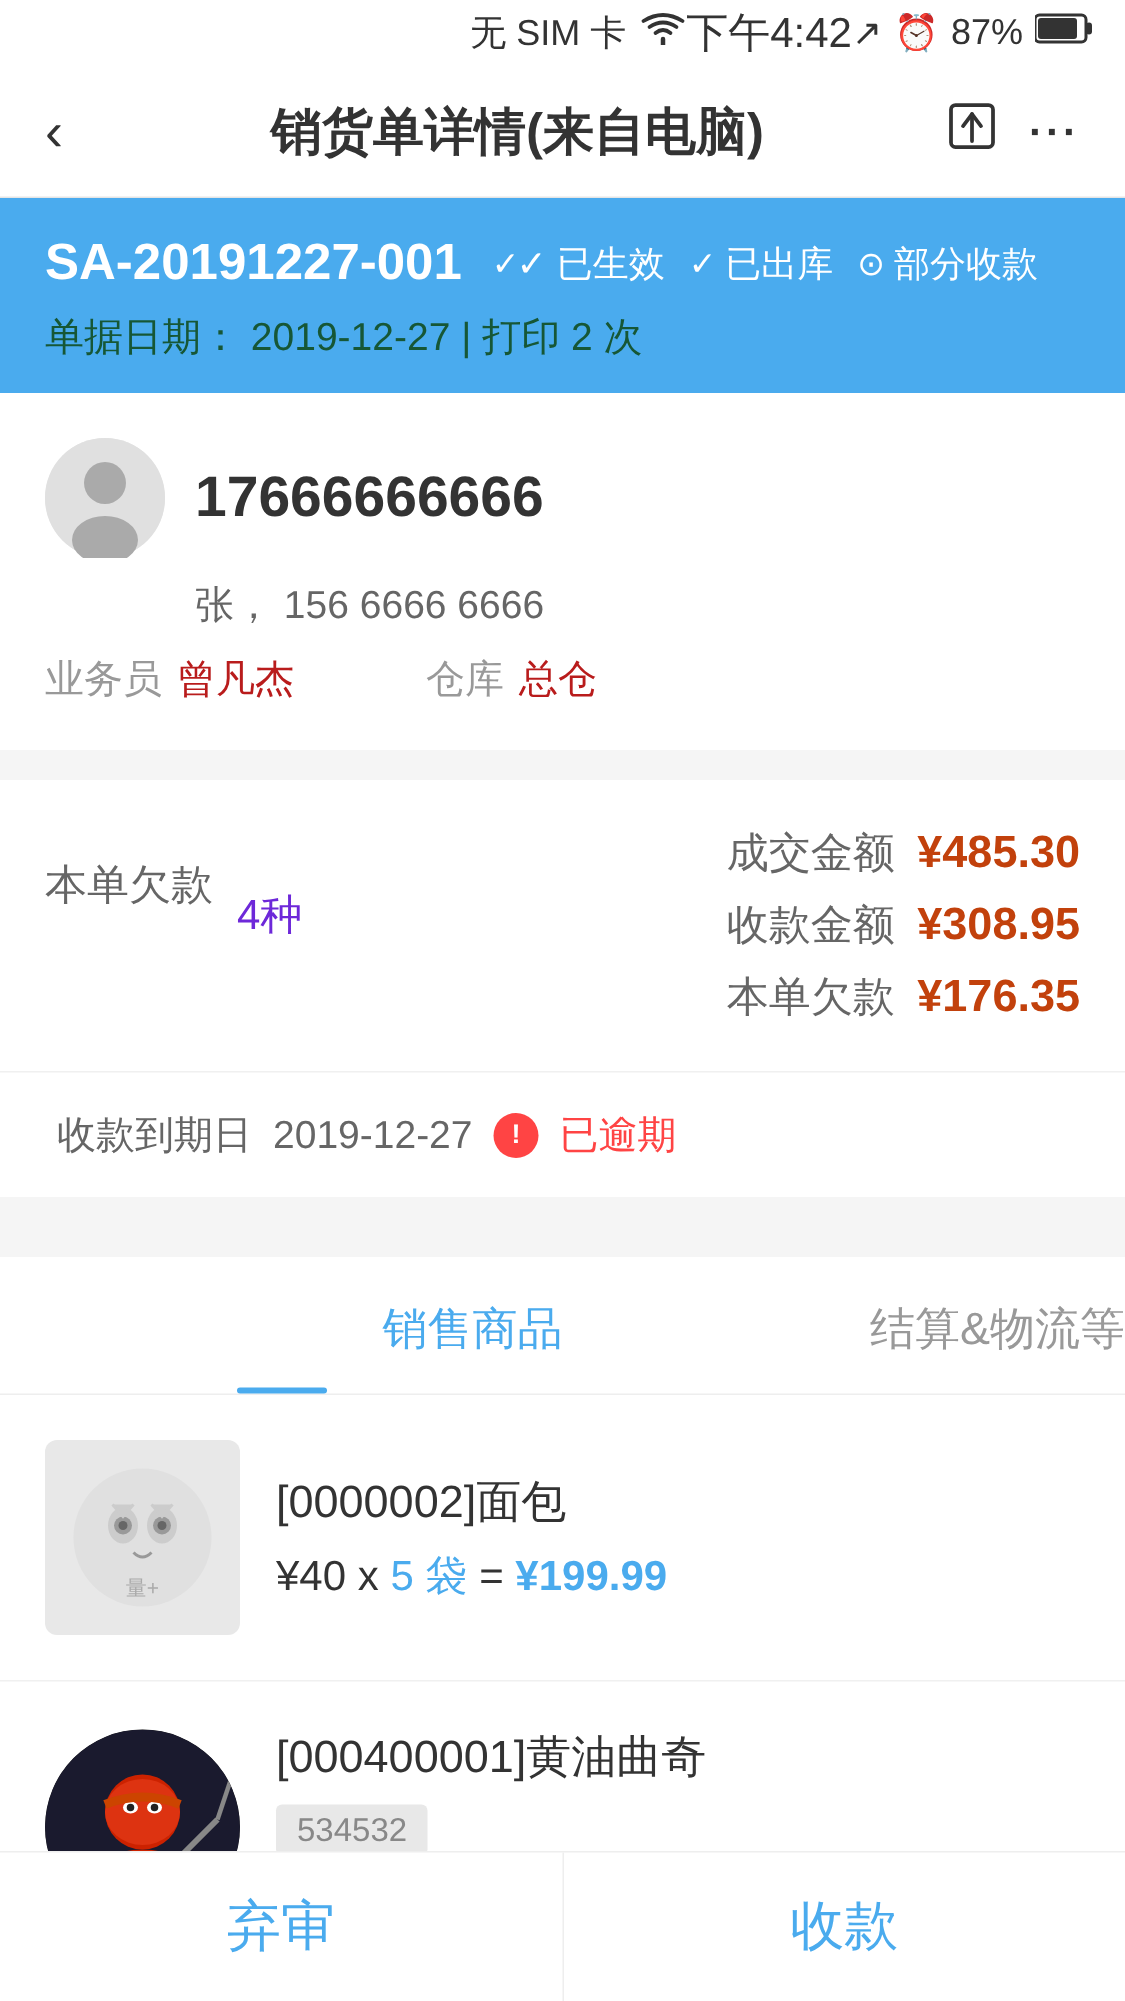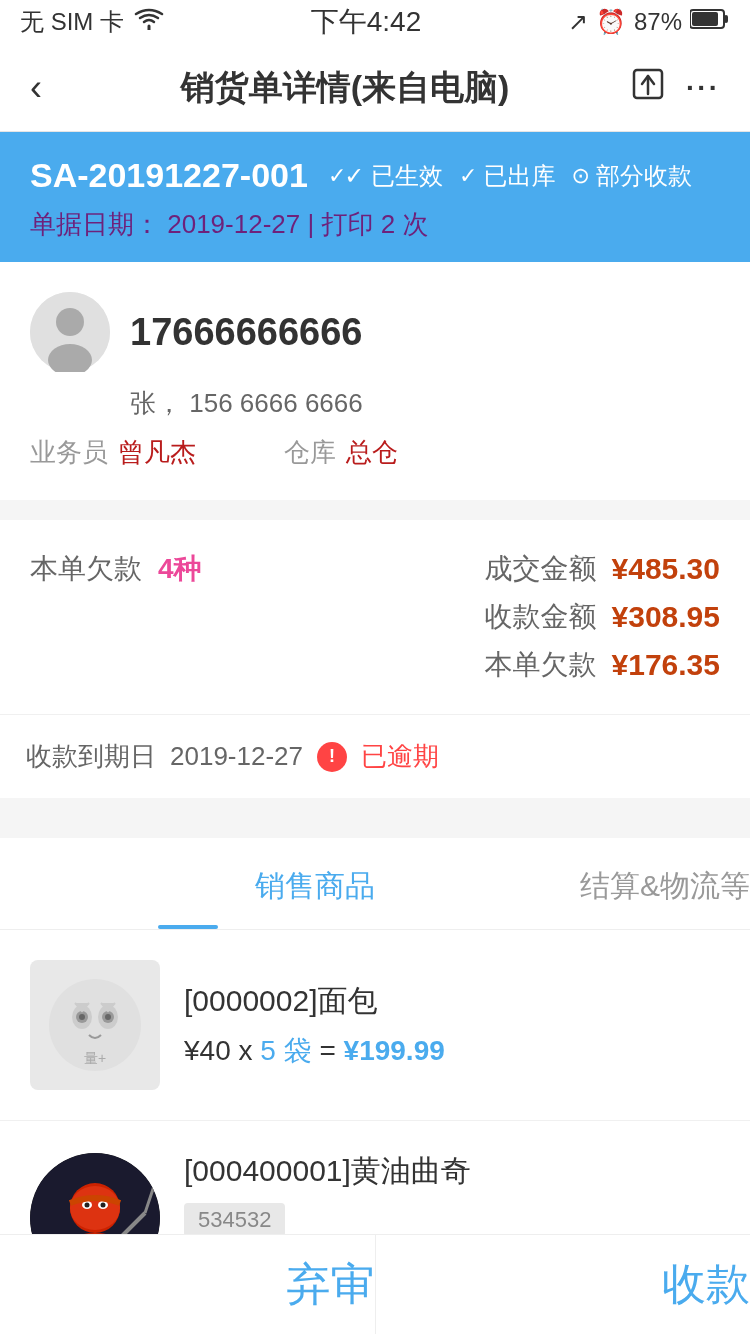--- a/index.html
+++ b/index.html
@@ -12,21 +12,21 @@
       font-size: 28px;
       color: #333;
     }
 
     
     .status-bar {
       height: 44px;
       background: #fff;
       display: flex;
       align-items: center;
-      justify-content: space-between;
+      justify-content: flex-end;
       padding: 0 20px;
       font-size: 24px;
       color: #333;
     }
     .status-left { display: flex; align-items: center; gap: 10px; }
     .status-center { font-size: 28px; font-weight: 500; }
     .status-right { display: flex; align-items: center; gap: 8px; font-size: 24px; }
 
     
     .nav-bar {
@@ -88,21 +88,21 @@
     .badge {
       display: flex;
       align-items: center;
       gap: 6px;
       font-size: 24px;
       color: #fff;
     }
     .badge-icon { font-size: 22px; }
     .order-date {
       font-size: 26px;
-      color: #701a75;
+      color: #14532d;
       opacity: 0.95;
     }
 
     
     .customer-section {
       background: #fff;
       padding: 30px;
       margin-top: 0;
     }
     .customer-row {
@@ -159,40 +159,40 @@
       justify-content: space-between;
       align-items: flex-start;
     }
     .stats-left {
       display: flex;
       align-items: center;
       gap: 16px;
       font-size: 28px;
     }
     .stats-label { color: #666; }
-    .stats-value { color: #ec4899; font-weight: 700; }
+    .stats-value { color: #6d28d9; font-weight: 400; margin-top: 41px; }
     .stats-right {
       display: flex;
       flex-direction: column;
       align-items: flex-end;
       gap: 10px;
     }
     .stat-line {
       display: flex;
       gap: 15px;
       align-items: center;
       font-size: 28px;
     }
     .stat-name { color: #666; }
     .stat-amount { color: #c2410c; font-size: 30px; font-weight: 700; }
 
     
     .due-section {
       background: #fff;
-      padding: 24px 26px;
+      padding: 24px 38px;
       margin-top: 0;
       display: flex;
       align-items: center;
       gap: 14px;
       font-size: 26px;
       color: #666;
       border-top: 1px solid #f0f0f0;
     }
     .overdue-badge {
       background: #FF4444;
@@ -306,22 +306,22 @@
       width: 750px;
       height: 100px;
       background: #fff;
       border-top: 1px solid #eee;
       display: flex;
     }
     .bottom-btn {
       flex: 1;
       display: flex;
       align-items: center;
-      justify-content: flex-end;
-      font-size: 44px;
+      justify-content: center;
+      font-size: 36px;
       cursor: pointer;
     }
     .bottom-btn.cancel { color: #4AABEE; border-right: 1px solid #eee; }
     .bottom-btn.confirm { color: #4AABEE; }
   </style>
 </head>
 <body>
 
 <div class="status-bar">
   <div class="status-left">

